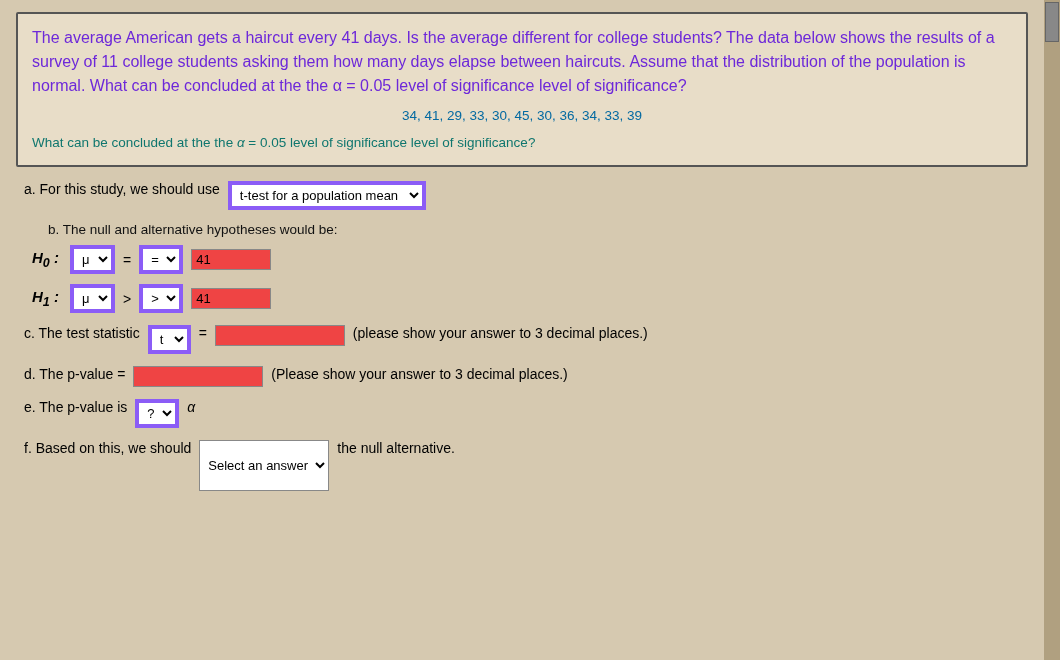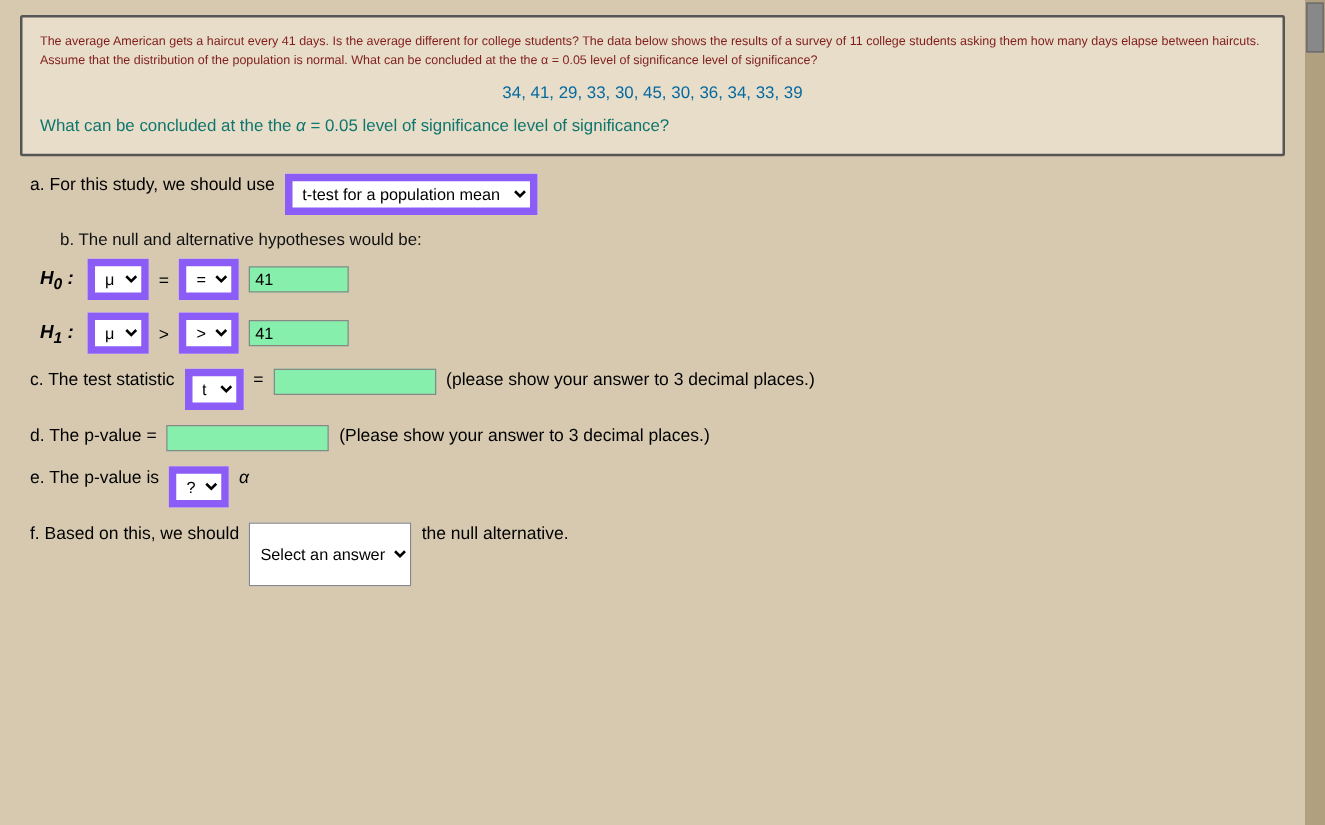--- a/index.html
+++ b/index.html
@@ -34,23 +34,23 @@
       border: 1px solid #666;
     }
     .question-box {
       border: 2px solid #555;
       background: #e8ddc8;
       padding: 12px 14px;
       margin-bottom: 14px;
       border-radius: 2px;
     }
     .question-box p {
-      font-size: 10px;
+      font-size: 16px;
       line-height: 1.5;
-      color: #7f1d1d;
+      color: #6d28d9;
     }
     .data-line {
       text-align: center;
       font-size: 13.5px;
       margin: 10px 0;
       color: #0369a1;
     }
     .question-box .sub-question {
       font-size: 13.5px;
       margin-top: 8px;
@@ -68,29 +68,29 @@
     }
     .inline-row {
       display: flex;
       align-items: flex-start;
       gap: 8px;
       flex-wrap: wrap;
     }
     select {
       font-size: 13px;
       padding: 2px 4px;
-      border: 6px solid #8b5cf6;
+      border: 4px solid #8b5cf6;
       background: #fff;
       cursor: pointer;
     }
     input[type="text"] {
       font-size: 13px;
       padding: 2px 4px;
       border: 1px solid #888;
-      background: #86efac;
+      background: #ef4444;
       width: 100px;
     }
     input.medium {
       width: 130px;
     }
     .hypothesis-section {
       margin: 8px 0 8px 8px;
     }
     .hypothesis-row {
       display: flex;

